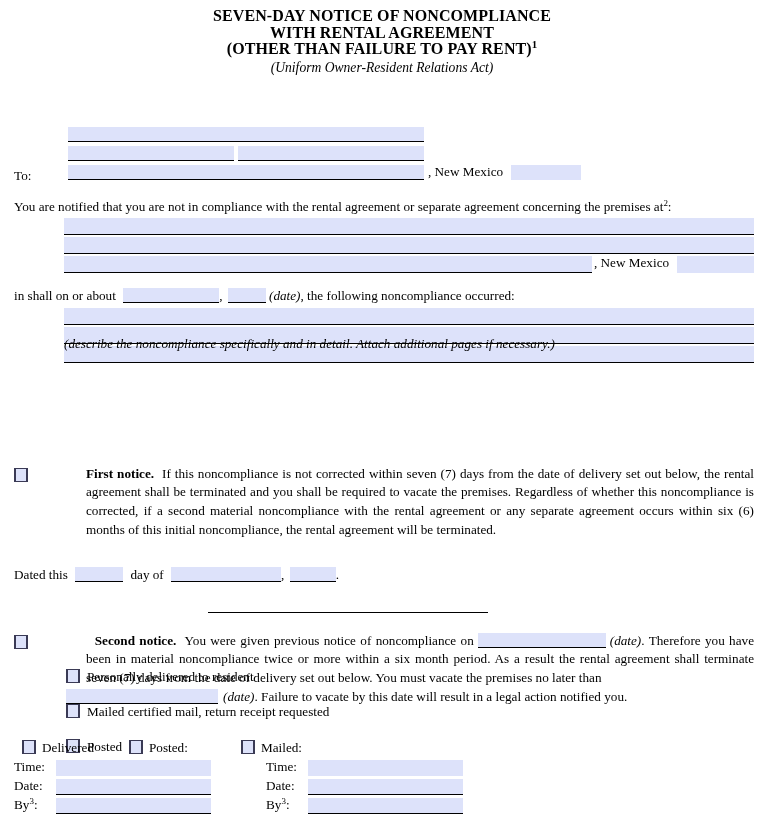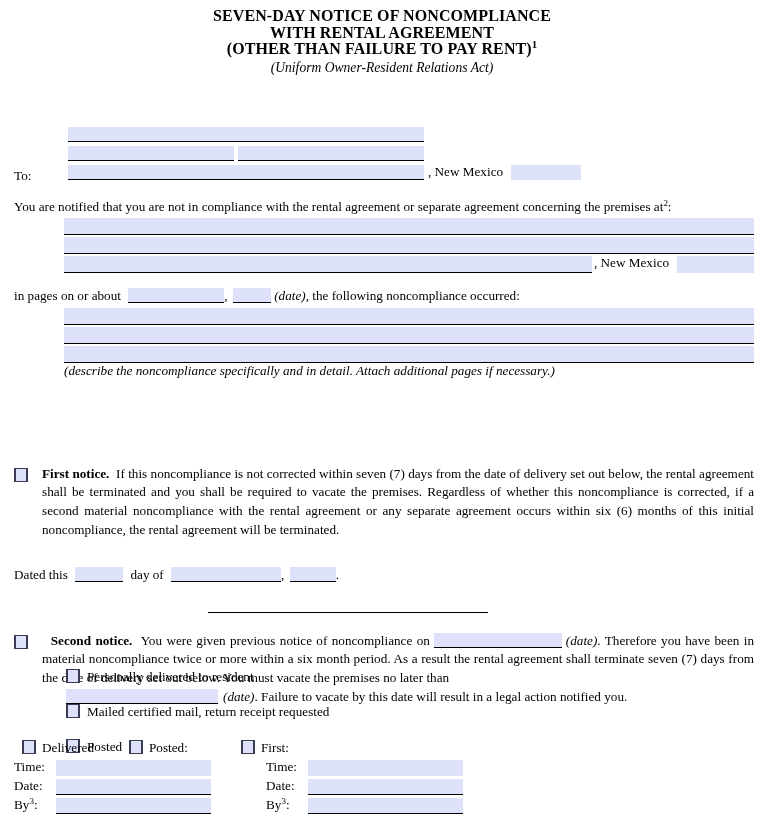--- a/index.html
+++ b/index.html
@@ -73,21 +73,21 @@
 
   
   .para {
     text-align: justify;
     line-height: 18.6px;
   }
 
   
   .notice { position: relative; }
   .notice .cbox-wrap { position: absolute; left: 0; top: 3px; }
-  .notice .notice-text { margin-left: 28px; text-align: justify; line-height: 18.7px; }
+  .notice .notice-text { margin-left: 72px; text-align: justify; line-height: 18.7px; }
   .bold { font-weight: bold; }
   .ital { font-style: italic; }
 
   
   .svc-row { height: 19px; padding-left: 52px; margin-top: 16px; }
   .svc-row .cbox { margin-right: 7px; }
 
   
   .deliv-labels { position: relative; height: 19px; margin-left: 8px; }
   .dl-item { position: absolute; }
@@ -138,33 +138,33 @@
   <div class="blockfld" style="width:690px; margin-bottom:2px;"></div>
   <div class="blockfld" style="width:690px; margin-bottom:2px;"></div>
   <div style="position:relative; height:18px;">
     <span class="blockfld abs" style="left:0; top:0; width:528px;"></span>
     <span class="abs" style="left:530px; top:-1px;">, New Mexico</span>
     <span class="blockfld nobar abs" style="left:613px; top:0px; width:77px;"></span>
   </div>
 </div>
 
 <div class="abs" style="left:14px; top:288px; width:740px;">
-  <span>in pages on or about</span>
+  <span>in shall on or about</span>
   <span class="fld" style="width:96px; margin-left:4px;"></span><span>,</span>
   <span class="fld" style="width:38px; margin-left:2px;"></span>
   <span class="ital">(date)</span><span>, the following noncompliance occurred:</span>
 </div>
 
 <div class="abs" style="left:64px; top:308px; width:690px;">
   <div class="blockfld" style="width:690px; margin-bottom:2px;"></div>
   <div class="blockfld" style="width:690px; margin-bottom:2px;"></div>
   <div class="blockfld" style="width:690px;"></div>
 </div>
 
-<div class="abs ital" style="left:64px; top:363px;">(describe the noncompliance specifically and in detail.  Attach additional pages if necessary.)</div>
+<div class="abs ital" style="left:64px; top:336px;">(describe the noncompliance specifically and in detail.  Attach additional pages if necessary.)</div>
 
 <div class="abs notice" style="left:14px; top:389px; width:740px;">
   <span class="cbox-wrap"><span class="cbox"></span></span>
   <div class="notice-text"><span class="bold">First notice.</span>&nbsp; <span>If this noncompliance is not corrected within seven (7) days from the date of delivery set out below, the rental agreement shall be terminated and you shall be required to vacate the premises.  Regardless of whether this noncompliance is corrected, if a second material noncompliance with the rental agreement or any separate agreement occurs within six (6) months of this initial noncompliance, the rental agreement will be terminated.</span></div>
 </div>
 
 <div class="abs notice" style="left:14px; top:481px; width:740px;">
   <span class="cbox-wrap"><span class="cbox"></span></span>
   <div class="notice-text">&nbsp;&nbsp;<span class="bold">Second notice.</span>&nbsp; <span>You were given previous notice of noncompliance on</span><span class="fld" style="width:128px; margin:0 4px;"></span><span class="ital">(date)</span><span>.  Therefore you have been in material noncompliance twice or more within a six month period.  As a result the rental agreement shall terminate seven (7) days from the date of delivery set out below.  You must vacate the premises no later than</span>
   </div>
@@ -193,21 +193,21 @@
   <div class="svc-row">
     <span class="cbox"></span><span>Posted</span>
   </div>
 </div>
 
 <div class="abs" style="left:14px; top:740px; width:740px;">
 
   <div class="deliv-labels">
     <span class="dl-item" style="left:0px;"><span class="cbox"></span><span>Delivered</span></span>
     <span class="dl-item" style="left:107px;"><span class="cbox"></span><span>Posted:</span></span>
-    <span class="dl-item" style="left:219px;"><span class="cbox"></span><span>First:</span></span>
+    <span class="dl-item" style="left:219px;"><span class="cbox"></span><span>Mailed:</span></span>
   </div>
 
   <div class="deliv-row">
     <span class="dr-label" style="left:0px;">Time:</span>
     <span class="dr-field nobar" style="left:42px; top:1px; width:155px;"></span>
     <span class="dr-label" style="left:252px;">Time:</span>
     <span class="dr-field nobar" style="left:294px; top:1px; width:155px;"></span>
   </div>
 
   <div class="deliv-row">

